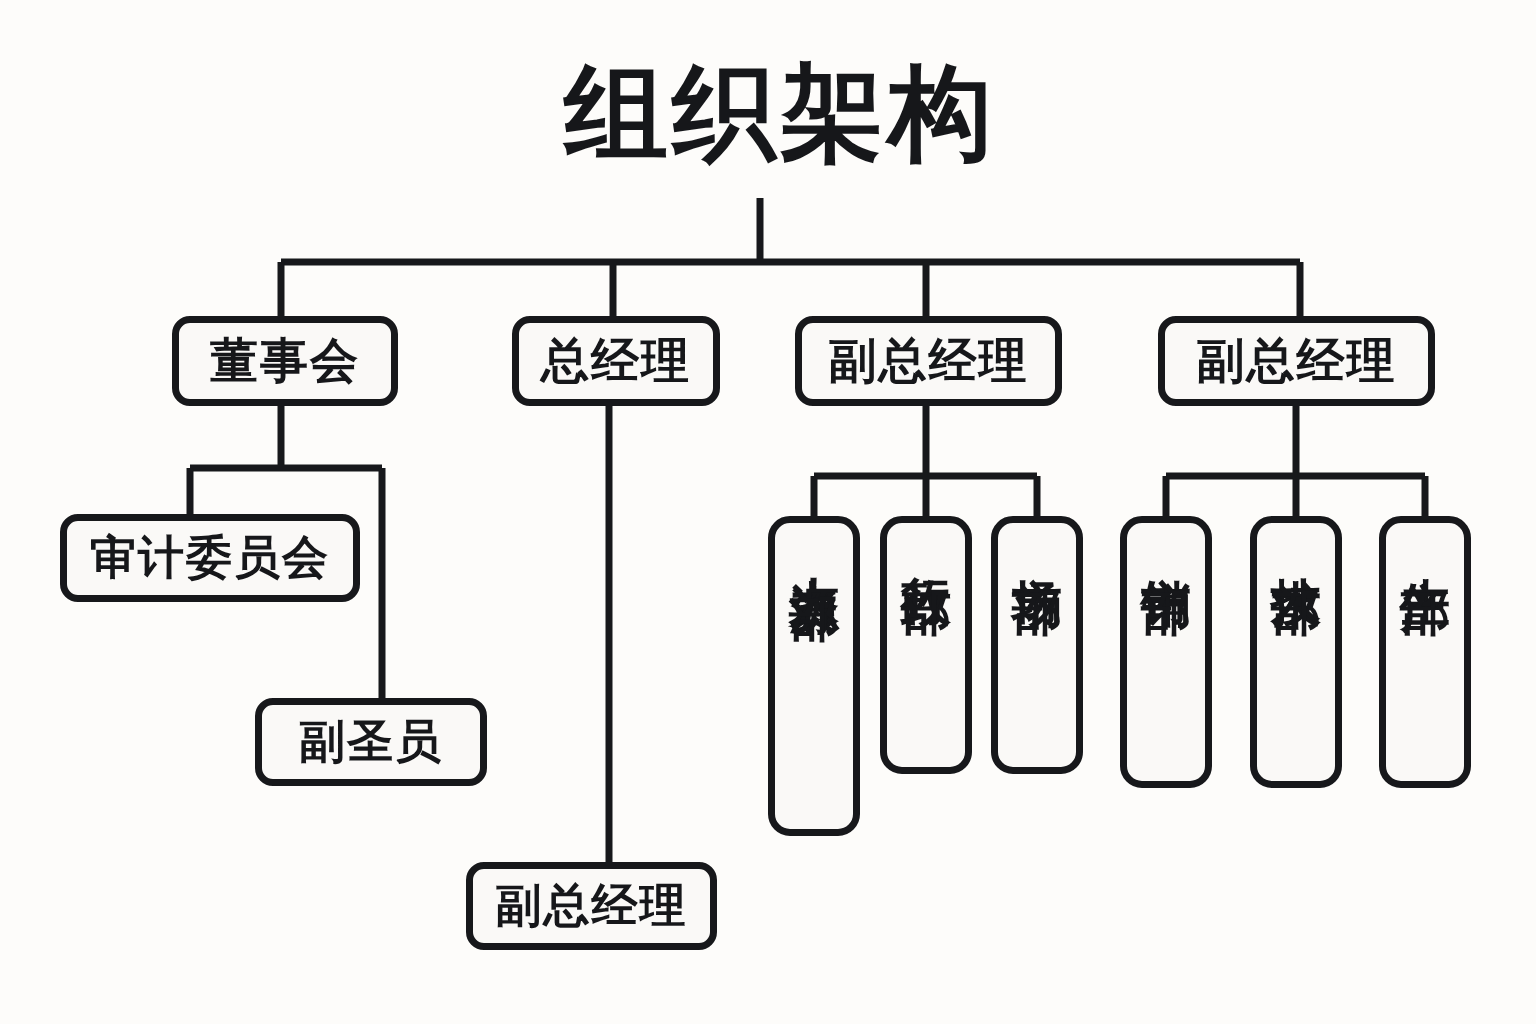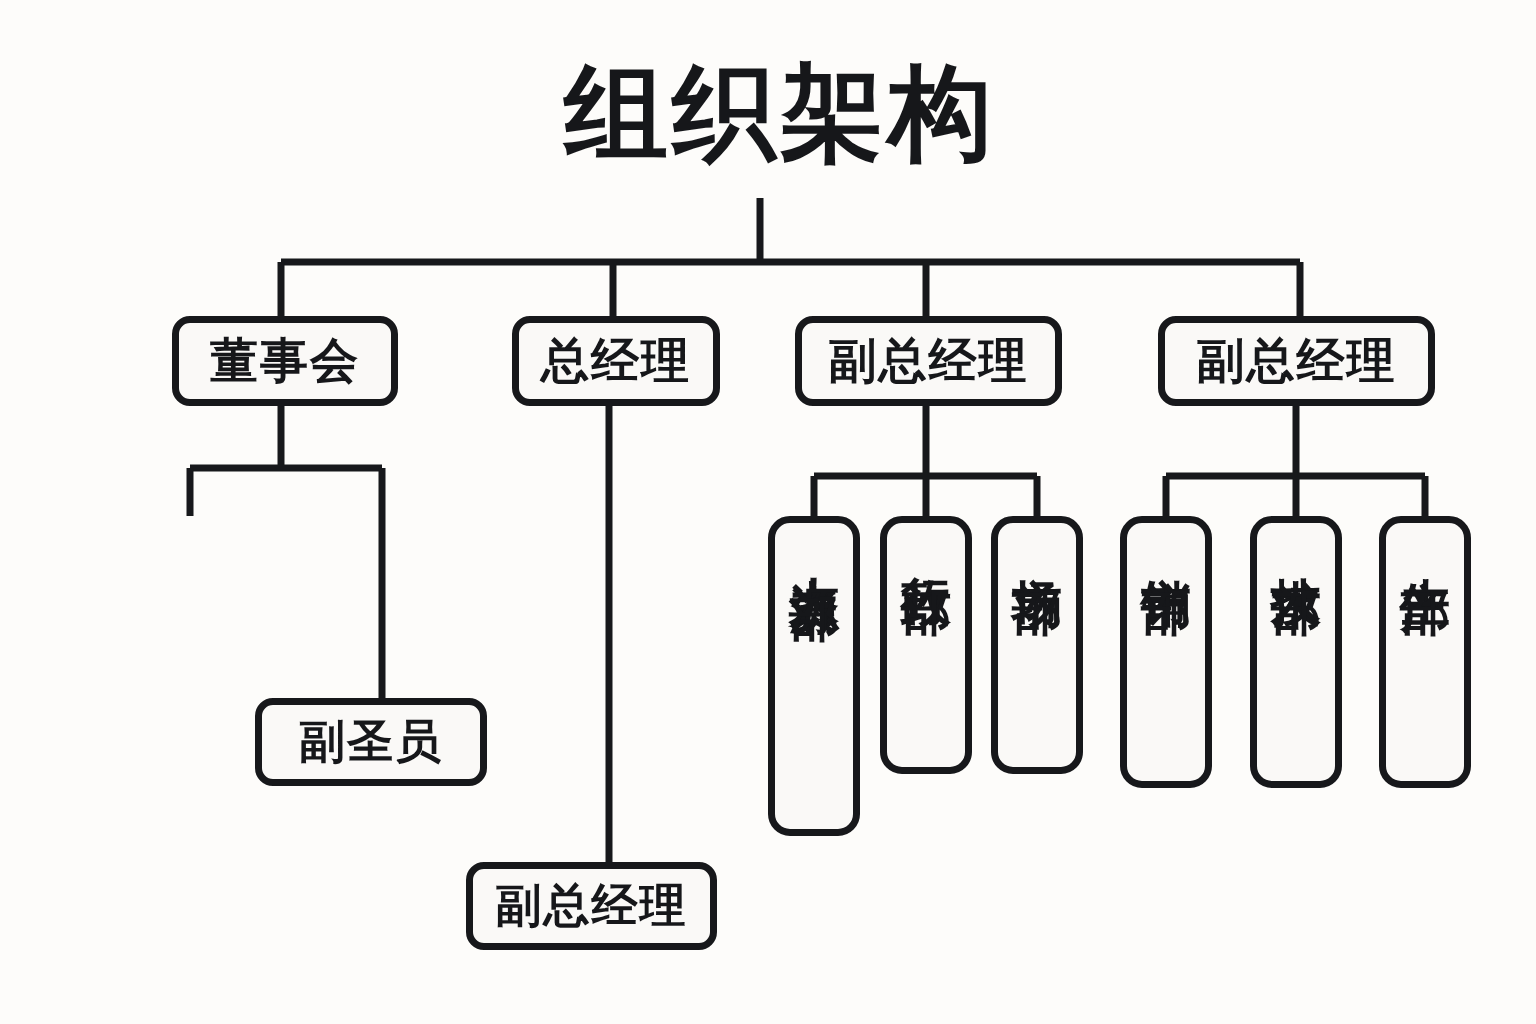--- a/index.html
+++ b/index.html
@@ -142,20 +142,23 @@
   </div>
 
   <div class="node h lvl1" style="left:795px; top:316px; width:267px; height:90px;">
     <span class="node-label">副总经理</span>
   </div>
 
   <div class="node h lvl1" style="left:1158px; top:316px; width:277px; height:90px;">
     <span class="node-label">副总经理</span>
   </div>
 
+  <div class="node h" style="left:60px; top:514px; width:300px; height:88px;">
+    <span class="node-label">审计委员会</span>
+  </div>
 
   <div class="node h" style="left:255px; top:698px; width:232px; height:88px;">
     <span class="node-label">副圣员</span>
   </div>
 
   <div class="node h" style="left:466px; top:862px; width:251px; height:88px;">
     <span class="node-label">副总经理</span>
   </div>
 
   <div class="node v" style="left:768px; top:516px; width:92px; height:320px;">

